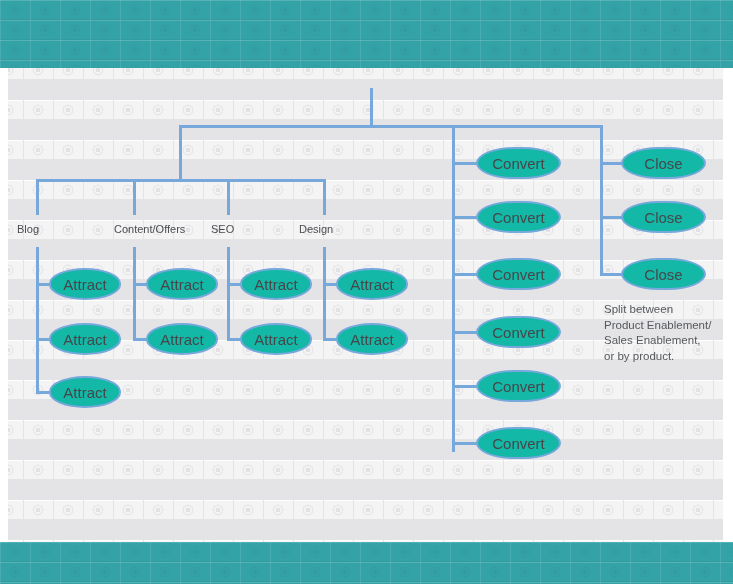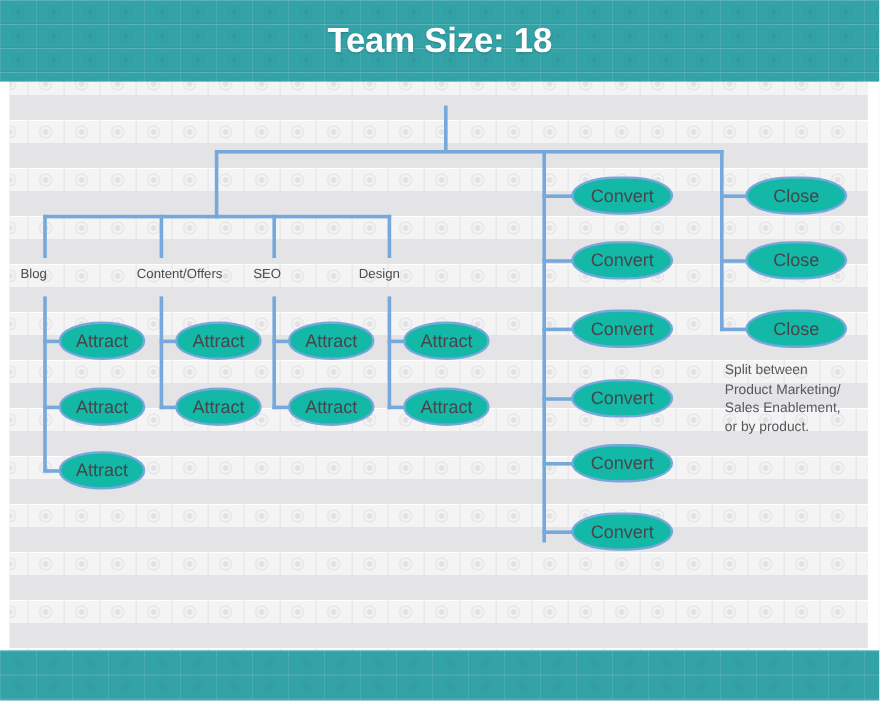--- a/index.html
+++ b/index.html
@@ -81,21 +81,20 @@
 </style>
 </head>
 <body>
 
 <div id="stage">
 
   <div class="pattern"></div>
   <div class="pattern offsetrow"></div>
 
   <div class="bar" id="header-bar"></div>
-  <div id="page-title">Team Size: 18</div>
 
   <div class="line v" style="left:370px;top:88px;height:39px;"></div>
   <div class="line h" style="left:179px;top:125px;width:424px;"></div>
 
   <div class="line v" style="left:179px;top:125px;height:57px;"></div>
   <div class="line h" style="left:36px;top:179px;width:290px;"></div>
 
   <div class="line v" style="left:36px;top:179px;height:36px;"></div>
   <div class="line v" style="left:133px;top:179px;height:36px;"></div>
   <div class="line v" style="left:227px;top:179px;height:36px;"></div>
@@ -155,19 +154,19 @@
   <div class="node" style="left:476px;top:258px;width:85px;height:32px;">Convert</div>
   <div class="node" style="left:476px;top:316px;width:85px;height:32px;">Convert</div>
   <div class="node" style="left:476px;top:370px;width:85px;height:32px;">Convert</div>
   <div class="node" style="left:476px;top:427px;width:85px;height:32px;">Convert</div>
 
   <div class="node" style="left:621px;top:147px;width:85px;height:32px;">Close</div>
   <div class="node" style="left:621px;top:201px;width:85px;height:32px;">Close</div>
   <div class="node" style="left:621px;top:258px;width:85px;height:32px;">Close</div>
 
   <div class="note" style="left:604px;top:302px;width:130px;">Split between
-Product Marketing/
+Product Enablement/
 Sales Enablement,
 or by product.</div>
 
   <div class="bar" id="footer-bar"></div>
 
 </div>
 
 </body></html>

